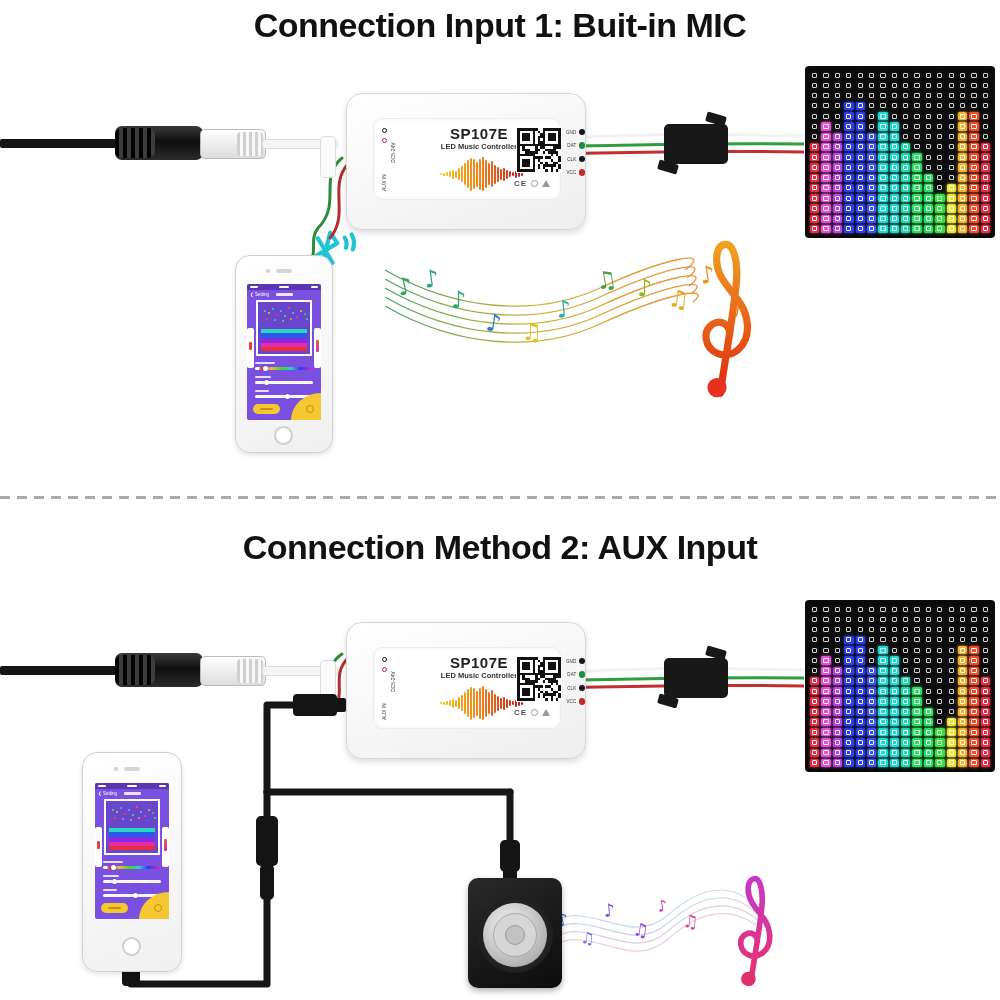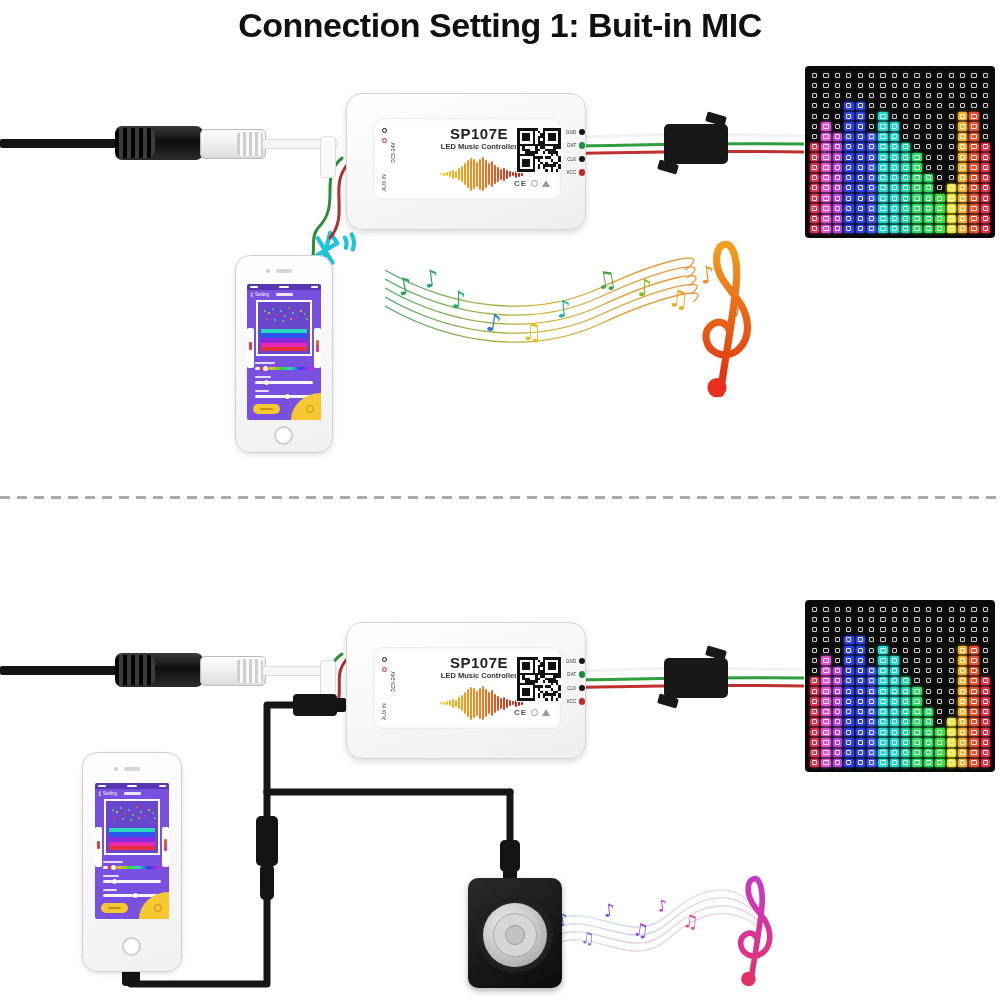--- a/index.html
+++ b/index.html
@@ -86,21 +86,21 @@
   .spk-ring2{left:15px;top:25px;width:64px;height:64px;border-radius:50%;background:radial-gradient(circle at 40% 35%,#f2f2f2,#9a9a9a);}
   .spk-ring3{left:25px;top:35px;width:44px;height:44px;border-radius:50%;background:#d6d6d6;border:1px solid #aaa;box-sizing:border-box;}
   .spk-cap{left:37px;top:47px;width:20px;height:20px;border-radius:50%;background:#c2c2c2;border:1px solid #999;box-sizing:border-box;}
   svg text{font-family:"DejaVu Sans", sans-serif;}
 </style>
 </head>
 <body>
 
 <div id="stage">
 
-  <div class="abs title" style="top:6px;">Connection Setting 1: Buit-in MIC</div>
+  <div class="abs title" style="top:6px;">Connection Input 1: Buit-in MIC</div>
 
   <div class="abs" style="left:0;top:126px;width:340px;height:40px;">
     <div class="abs pc-black" style="left:0;top:13px;width:122px;height:9px;"></div>
     <div class="abs pc-barrel" style="left:115px;top:0;width:88px;height:34px;"></div>
     <div class="abs pc-jack" style="left:200px;top:3px;width:64px;height:28px;"></div>
     <div class="abs pc-white" style="left:262px;top:13px;width:74px;height:8px;"></div>
   </div>
 
   <svg class="abs" style="left:302px;top:150px;z-index:1;" width="56" height="120">
     <path d="M40,8 C16,28 40,54 16,78 C8,88 14,100 10,108" stroke="#2e8b3a" stroke-width="3" fill="none" stroke-linecap="round"></path>
@@ -1328,20 +1328,21 @@
       <text x="344" y="98" fill="#e87028" transform="rotate(10 344 98)">♪</text>
     </g>
     <g transform="translate(300,4) scale(0.8)">
       <path d="M44,214 C52,160 60,120 64,78 C67,48 60,26 50,28 C38,30 36,52 46,70 C58,90 76,102 78,128 C80,156 58,172 40,164 C24,157 22,136 34,128 C44,121 56,128 56,140" fill="none" stroke="url(#clefG1)" stroke-width="9" stroke-linecap="round"></path>
       <circle cx="40" cy="207" r="12" fill="#e83020"></circle>
     </g>
   </svg>
 
   <div class="abs divider" style="top:496px;"></div>
 
+  <div class="abs title" style="top:528px;">Connection Method 2: AUX Input</div>
 
   <div class="abs" style="left:0;top:653px;width:340px;height:40px;">
     <div class="abs pc-black" style="left:0;top:13px;width:122px;height:9px;"></div>
     <div class="abs pc-barrel" style="left:115px;top:0;width:88px;height:34px;"></div>
     <div class="abs pc-jack" style="left:200px;top:3px;width:64px;height:28px;"></div>
     <div class="abs pc-white" style="left:262px;top:13px;width:74px;height:8px;"></div>
   </div>
 
   <svg class="abs" style="left:302px;top:646px;z-index:1;" width="56" height="90">
     <path d="M40,8 C16,24 40,44 18,62" stroke="#2e8b3a" stroke-width="3" fill="none" stroke-linecap="round"></path>

